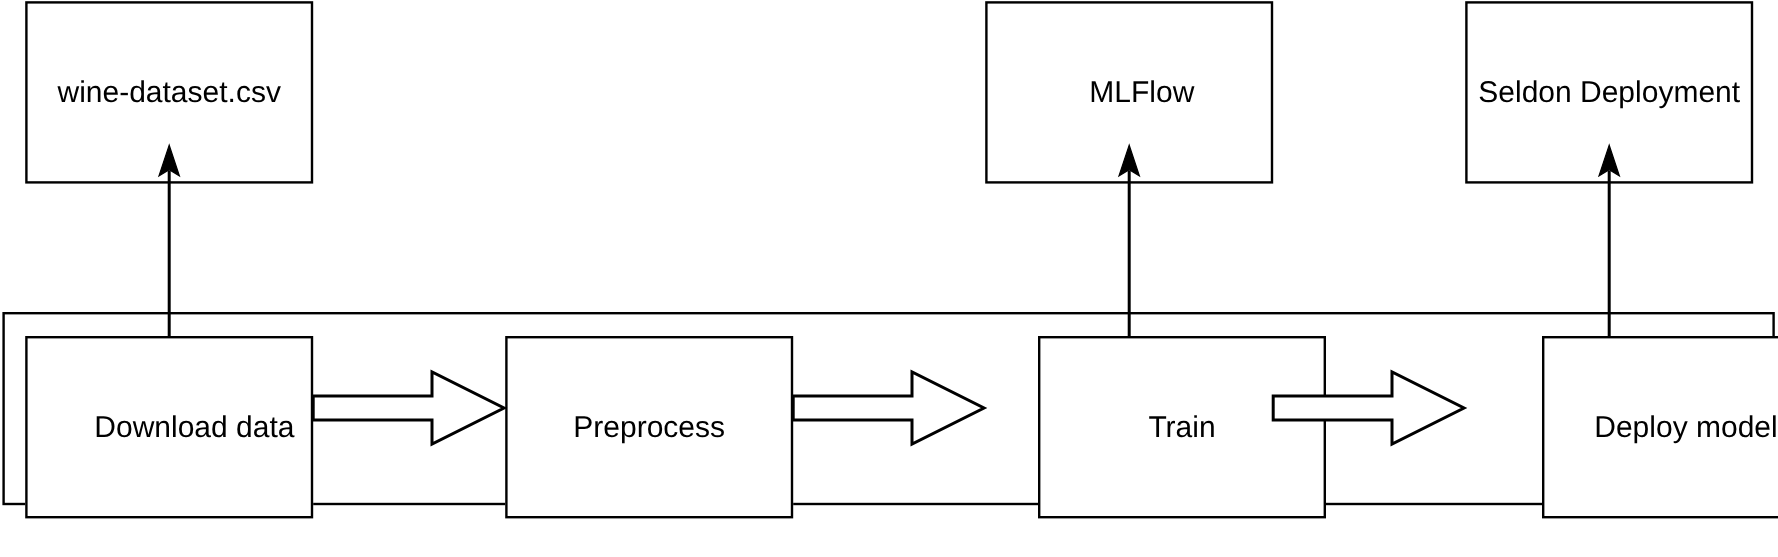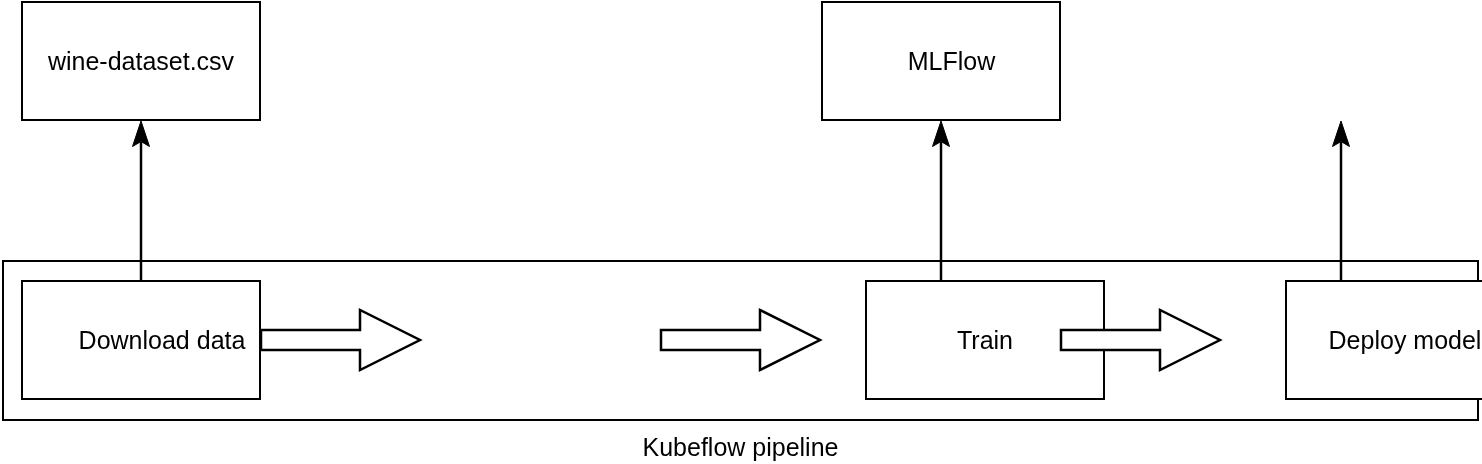--- a/index.html
+++ b/index.html
@@ -9,21 +9,21 @@
     width: 1482px;
     height: 464px;
     background: #ffffff;
     font-family: "Liberation Sans", sans-serif;
     color: #000000;
     overflow: hidden;
   }
   .node {
     position: absolute;
     width: 240px;
-    height: 120px;
+    height: 152px;
     background: #ffffff;
     border: 2.5px solid #000000;
     display: flex;
     align-items: center;
     justify-content: center;
   }
   .node span {
     font-size: 25px;
     line-height: 1.2;
     white-space: nowrap;
@@ -73,32 +73,37 @@
 <div class="canvas">
 
   <div class="group-box"></div>
 
   <div class="node ext-node" id="node-wine">
     <span>wine-dataset.csv</span>
   </div>
   <div class="node ext-node" id="node-mlflow">
     <span>MLFlow</span>
   </div>
+  <div class="node ext-node" id="node-seldon">
+    <span>Seldon Deployment</span>
+  </div>
 
   <div class="node step-node" id="step-download">
     <span>Download data</span>
+  </div>
+  <div class="node step-node" id="step-preprocess">
+    <span>Preprocess</span>
   </div>
   <div class="node step-node" id="step-train">
     <span>Train</span>
   </div>
   <div class="node step-node" id="step-deploy">
     <span>Deploy model</span>
   </div>
 
-  <div class="caption">Kubeflow pipeline</div>
 
   <svg class="arrows-layer" width="1482" height="464" viewBox="0 0 1482 464" xmlns="http://www.w3.org/2000/svg">
 
     <g>
       <line class="thin" x1="141" y1="281" x2="141" y2="142"></line>
       <polygon class="head" points="141,121 132.5,146.5 141,141.5 149.5,146.5"></polygon>
     </g>
 
     <g>
       <line class="thin" x1="941" y1="281" x2="941" y2="142"></line>

